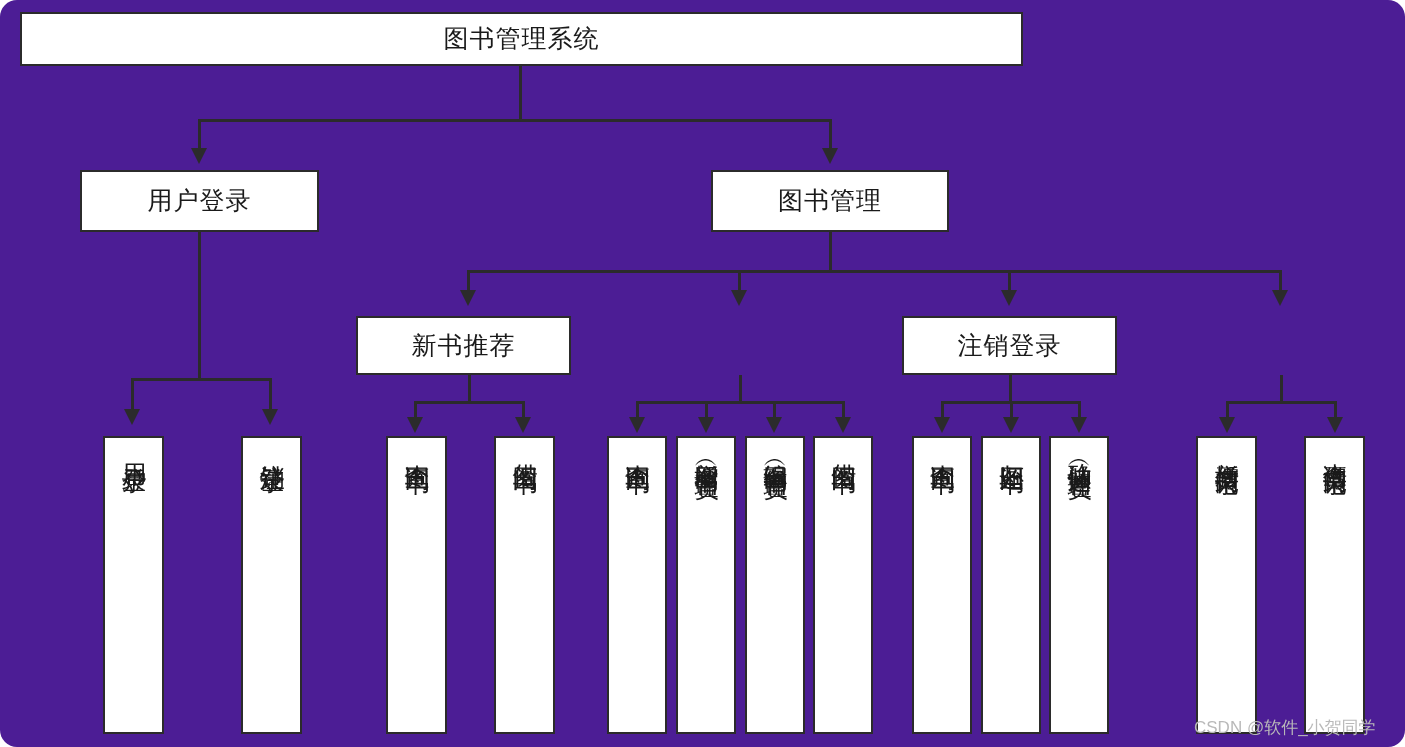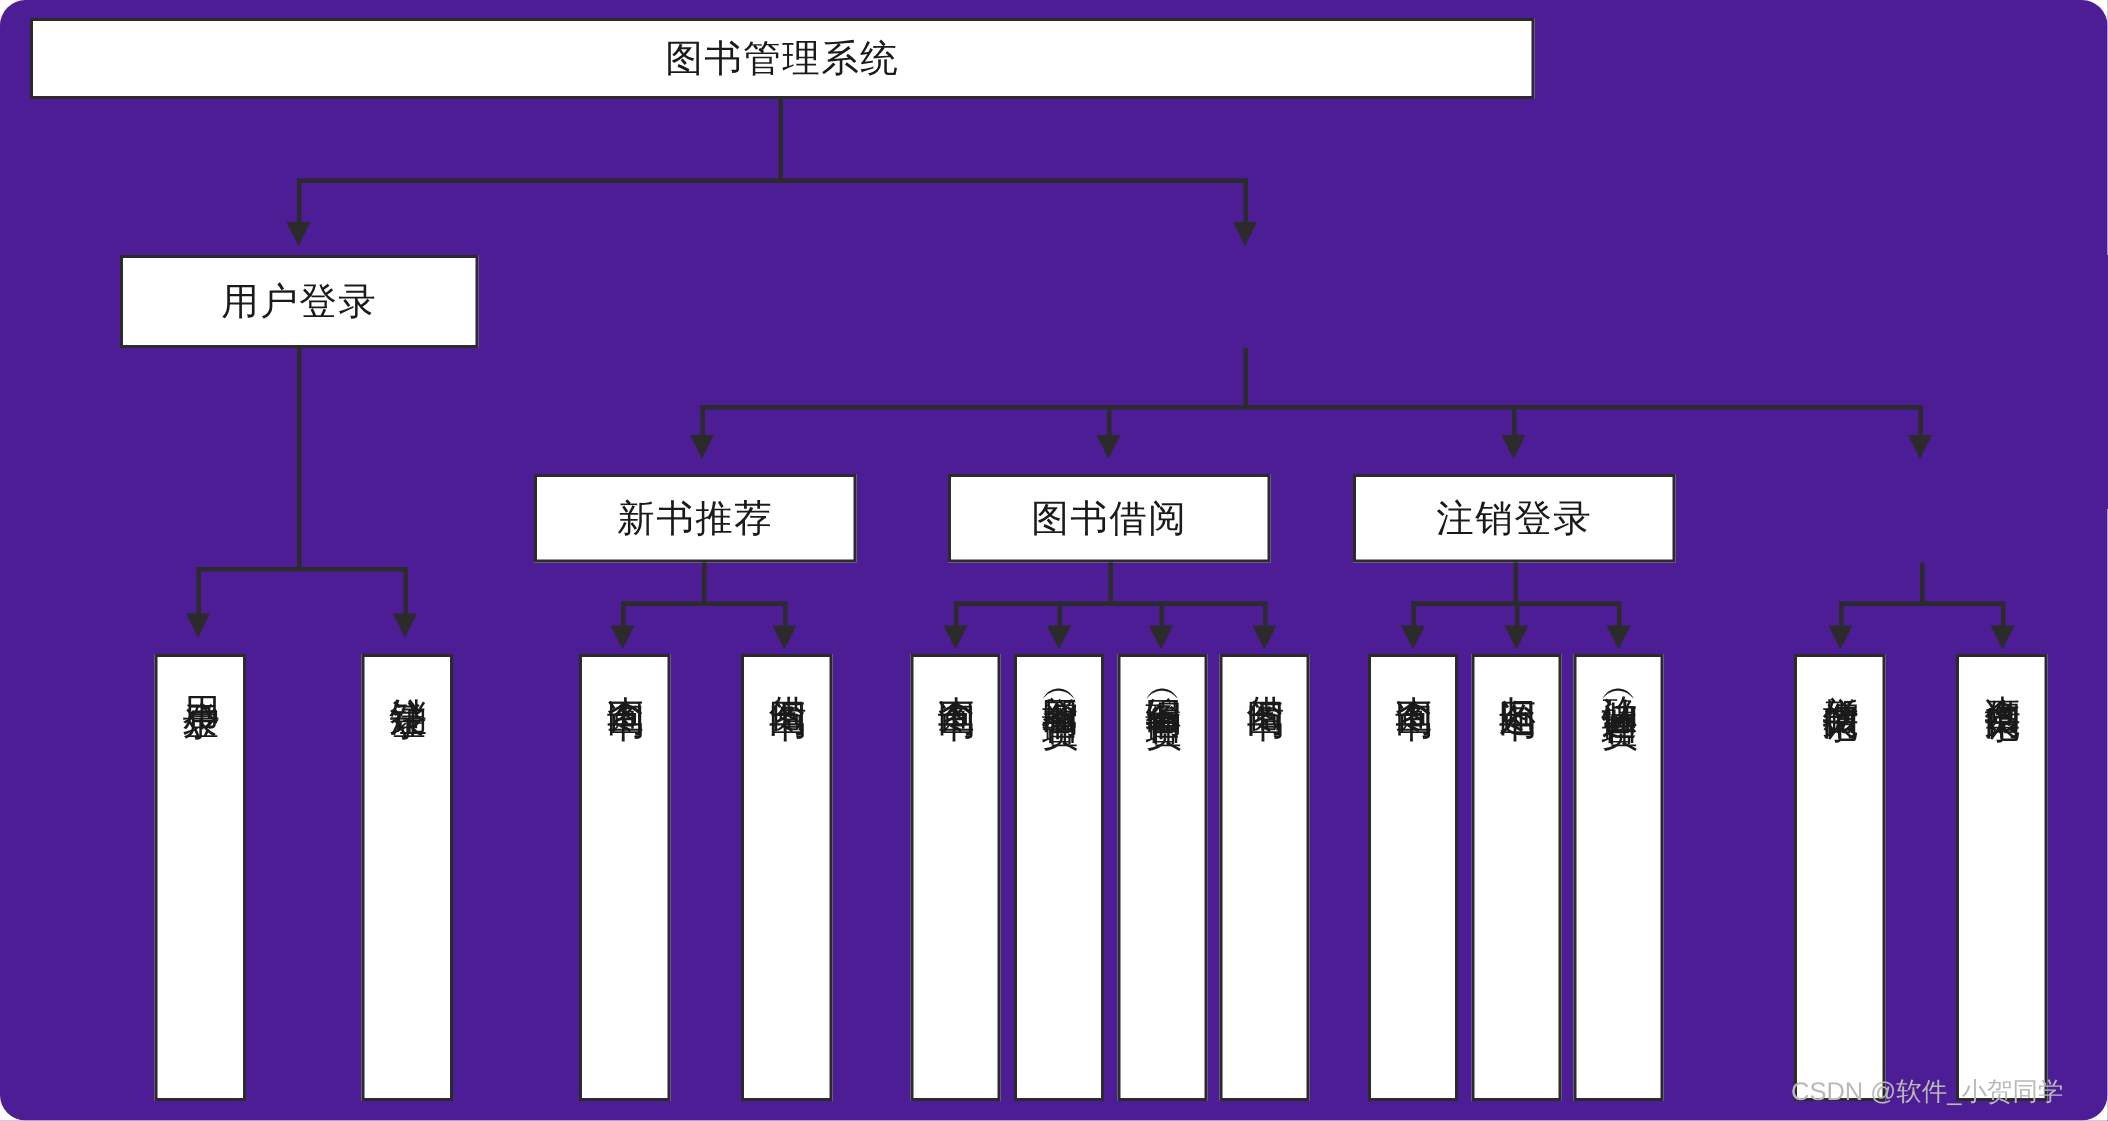--- a/index.html
+++ b/index.html
@@ -95,20 +95,23 @@
 
   <div class="conn vline" style="left:519px; top:66px; width:2.5px; height:55px;"></div>
   <div class="conn hline" style="left:198px; top:119px; width:634px; height:2.5px;"></div>
   <div class="conn vline" style="left:198px; top:119px; width:2.5px; height:31px;"></div>
   <div class="arrow" style="left:191px; top:148px;"></div>
   <div class="conn vline" style="left:829px; top:119px; width:2.5px; height:31px;"></div>
   <div class="arrow" style="left:822px; top:148px;"></div>
 
   <div class="node h" style="left:80px; top:170px; width:239px; height:62px;">
     <span class="label">用户登录</span>
+  </div>
+  <div class="node h" style="left:711px; top:170px; width:238px; height:62px;">
+    <span class="label">图书管理</span>
   </div>
 
   <div class="conn vline" style="left:198px; top:232px; width:2.5px; height:148px;"></div>
   <div class="conn hline" style="left:131px; top:378px; width:139px; height:2.5px;"></div>
   <div class="conn vline" style="left:131px; top:378px; width:2.5px; height:33px;"></div>
   <div class="arrow" style="left:124px; top:409px;"></div>
   <div class="conn vline" style="left:269px; top:378px; width:2.5px; height:33px;"></div>
   <div class="arrow" style="left:262px; top:409px;"></div>
 
   <div class="conn vline" style="left:829px; top:232px; width:2.5px; height:40px;"></div>
@@ -118,23 +121,20 @@
   <div class="conn vline" style="left:738px; top:270px; width:2.5px; height:22px;"></div>
   <div class="arrow" style="left:731px; top:290px;"></div>
   <div class="conn vline" style="left:1008px; top:270px; width:2.5px; height:22px;"></div>
   <div class="arrow" style="left:1001px; top:290px;"></div>
   <div class="conn vline" style="left:1279px; top:270px; width:2.5px; height:22px;"></div>
   <div class="arrow" style="left:1272px; top:290px;"></div>
 
   <div class="node h" style="left:356px; top:316px; width:215px; height:59px;">
     <span class="label">新书推荐</span>
   </div>
-  <div class="node h" style="left:632px; top:316px; width:215px; height:59px;">
-    <span class="label">图书借阅</span>
-  </div>
   <div class="node h" style="left:902px; top:316px; width:215px; height:59px;">
     <span class="label">注销登录</span>
   </div>
 
   <div class="conn vline" style="left:468px; top:375px; width:2.5px; height:28px;"></div>
   <div class="conn hline" style="left:414px; top:401px; width:110px; height:2.5px;"></div>
   <div class="conn vline" style="left:414px; top:401px; width:2.5px; height:18px;"></div>
   <div class="arrow" style="left:407px; top:417px;"></div>
   <div class="conn vline" style="left:522px; top:401px; width:2.5px; height:18px;"></div>
   <div class="arrow" style="left:515px; top:417px;"></div>

